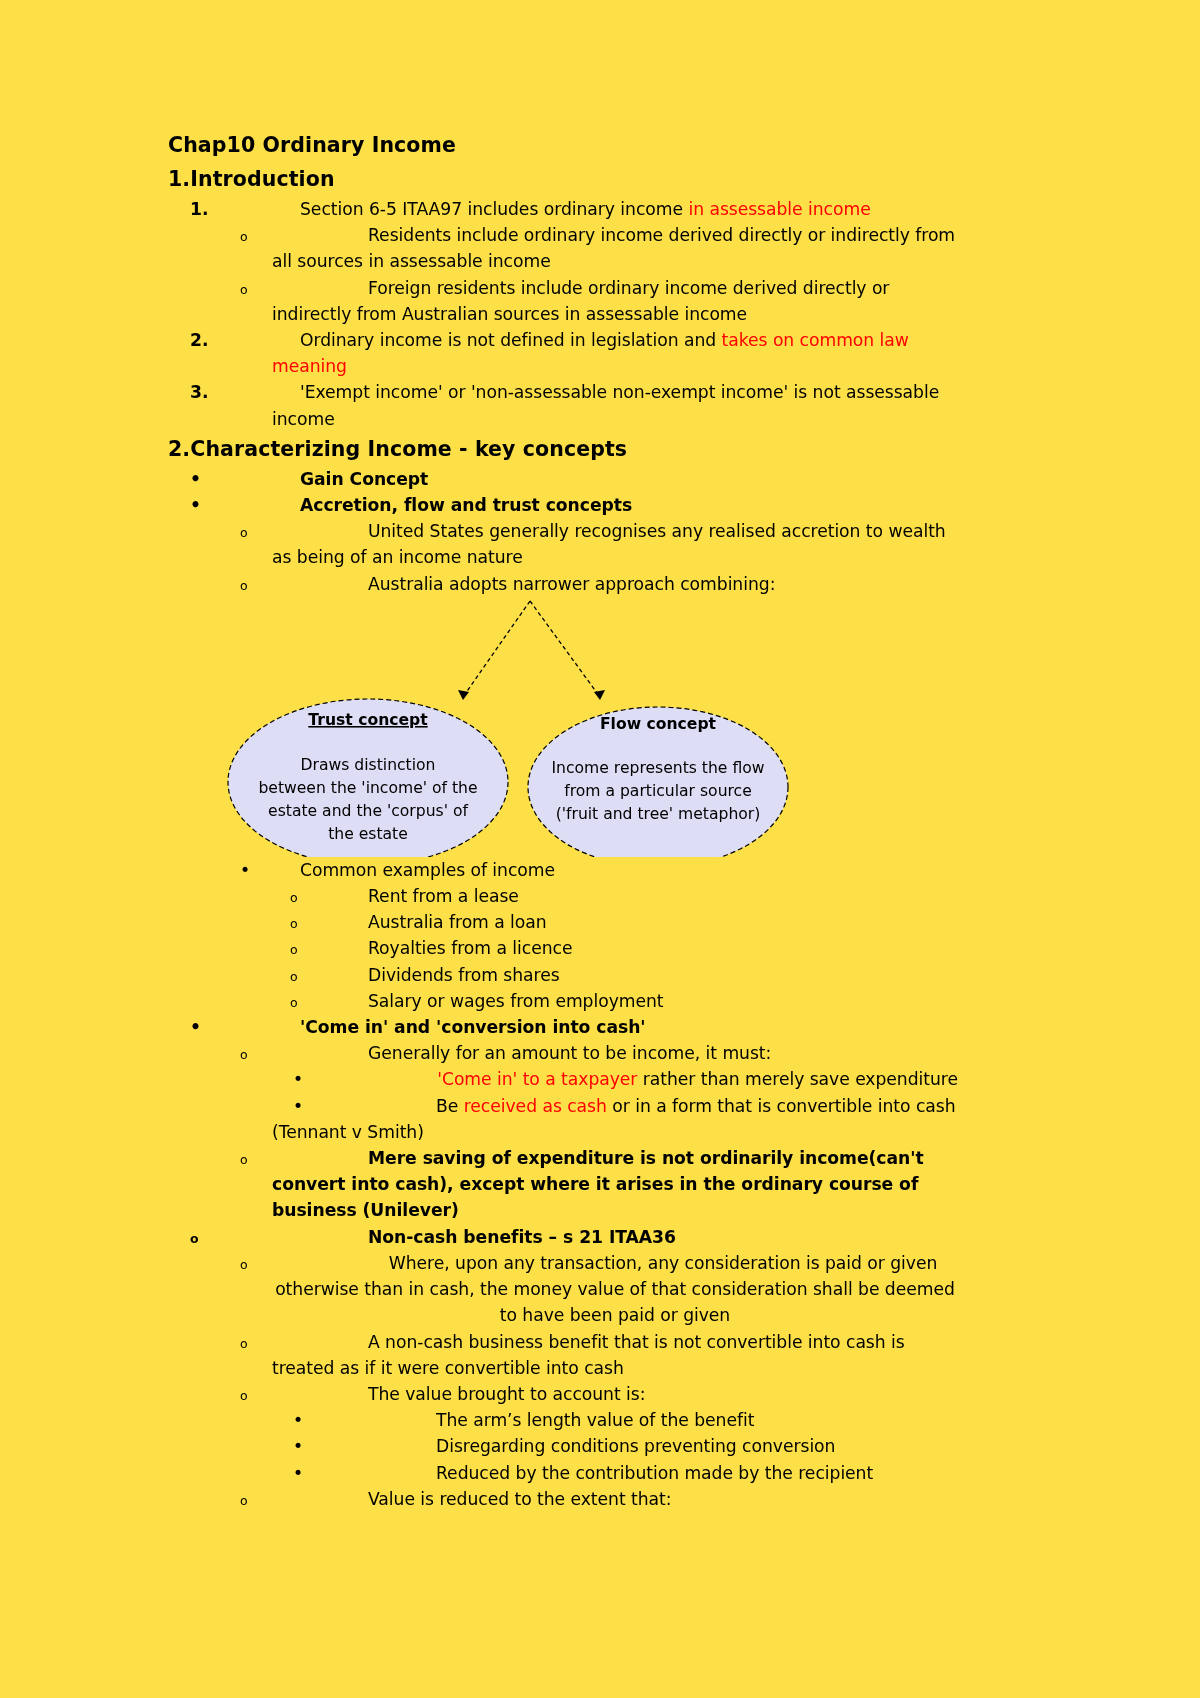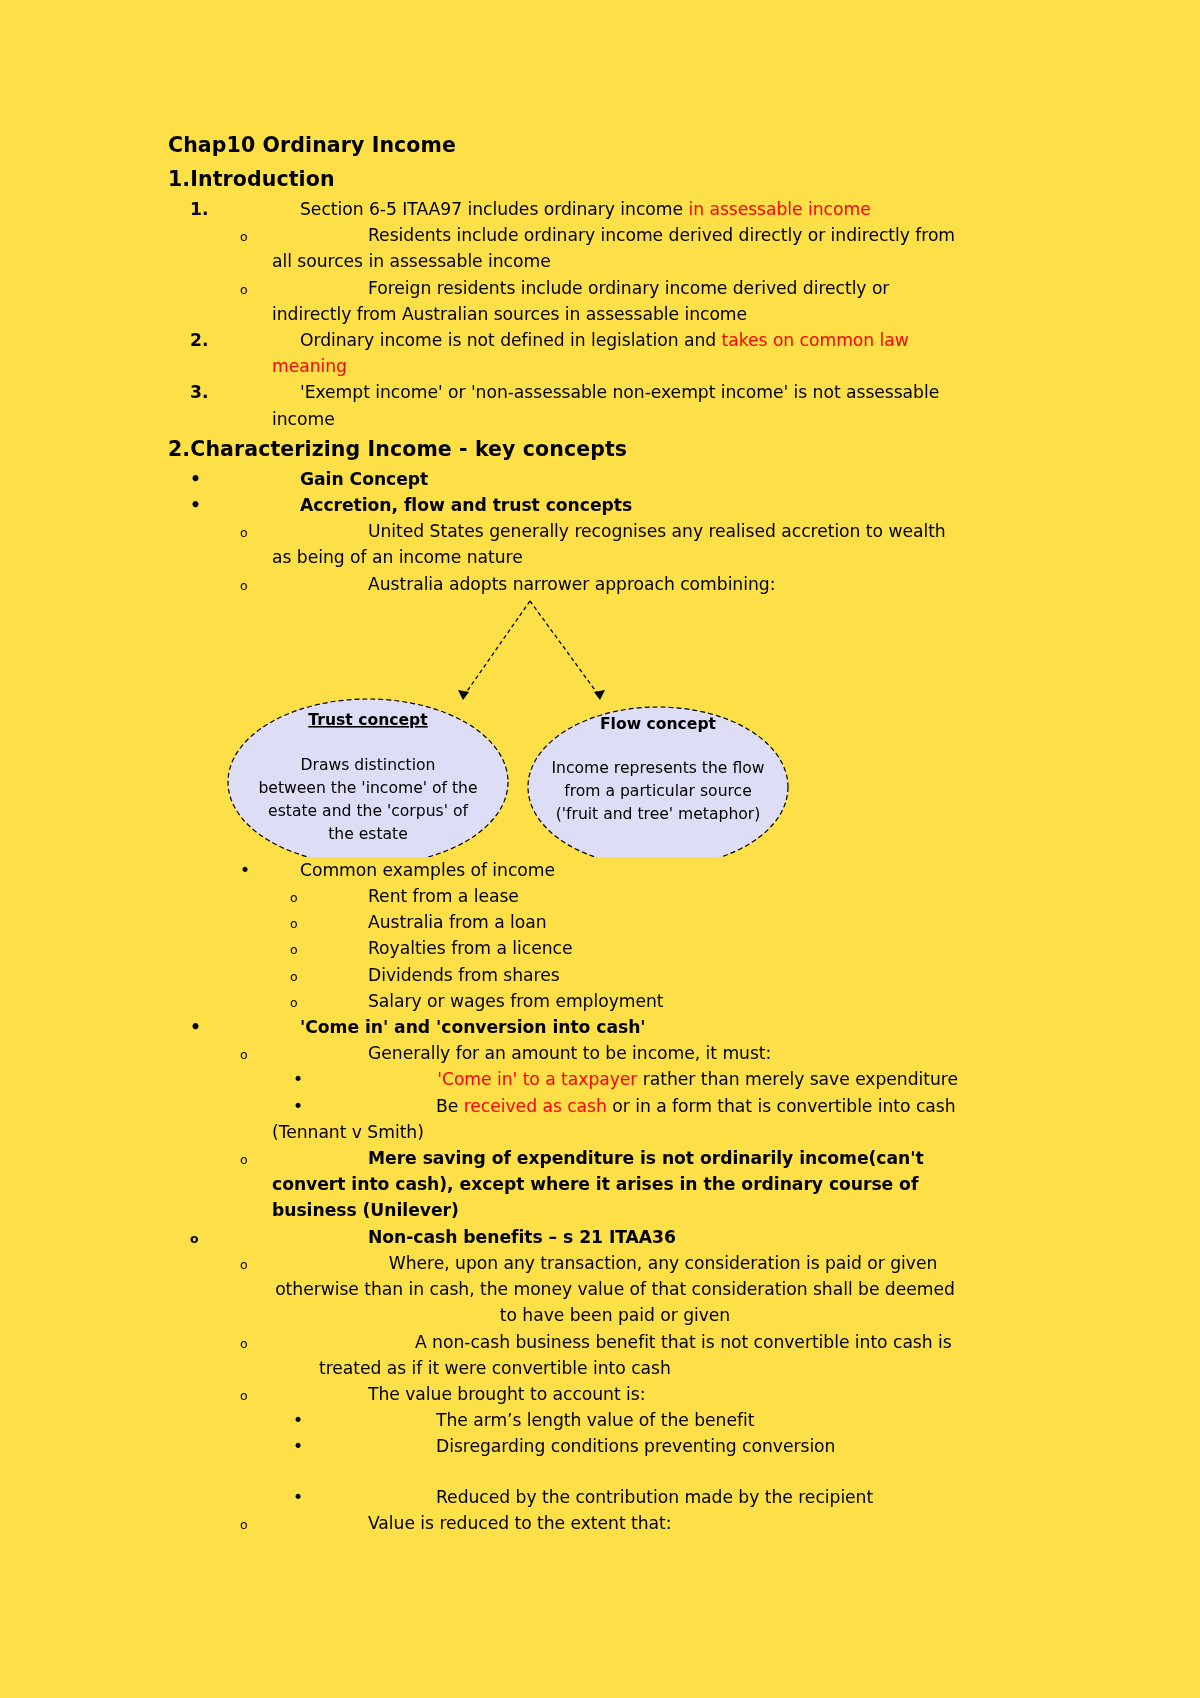--- a/index.html
+++ b/index.html
@@ -210,37 +210,37 @@
         <div class="line" style="padding-left: 104px; font-weight: bold;">
           <span class="mk mk-circ" style="left: 22px;">o</span>
           <span class="tx" style="text-indent: 96px;"><span>Non-cash benefits – s 21 ITAA36</span></span>
         </div>
         <div class="line" style="padding-left: 104px;">
           <span class="mk mk-circ" style="left: 72px;">o</span>
           <span class="tx" style="text-indent: 96px; text-align: center;"><span>Where, upon any transaction, any consideration is paid or given otherwise than in cash, the money value of that consideration shall be deemed to have been paid or given</span></span>
         </div>
         <div class="line" style="padding-left: 104px;">
           <span class="mk mk-circ" style="left: 72px;">o</span>
-          <span class="tx" style="text-indent: 96px; margin-left: 47px;"><span>A non-cash business benefit that is not convertible into cash is treated as if it were convertible into cash</span></span>
+          <span class="tx" style="text-indent: 96px;"><span>A non-cash business benefit that is not convertible into cash is treated as if it were convertible into cash</span></span>
         </div>
         <div class="line" style="padding-left: 104px;">
           <span class="mk mk-circ" style="left: 72px;">o</span>
           <span class="tx" style="text-indent: 96px;"><span>The value brought to account is:</span></span>
         </div>
         <div class="line" style="padding-left: 104px;">
           <span class="mk mk-dot" style="left: 125px;">•</span>
           <span class="tx" style="text-indent: 164px;"><span>The arm’s length value of the benefit</span></span>
         </div>
         <div class="line" style="padding-left: 104px;">
           <span class="mk mk-dot" style="left: 125px;">•</span>
           <span class="tx" style="text-indent: 164px;"><span>Disregarding conditions preventing conversion</span></span>
         </div>
         <div class="line" style="padding-left: 104px;">
           <span class="mk mk-dot" style="left: 125px;">•</span>
-          <span class="tx" style="text-indent: 164px; margin-top: 24px;"><span>Reduced by the contribution made by the recipient</span></span>
+          <span class="tx" style="text-indent: 164px;"><span>Reduced by the contribution made by the recipient</span></span>
         </div>
         <div class="line" style="padding-left: 104px;">
           <span class="mk mk-circ" style="left: 72px;">o</span>
           <span class="tx" style="text-indent: 96px;"><span>Value is reduced to the extent that:</span></span>
         </div>
       </div>
 
   </div>
 </div>
 

